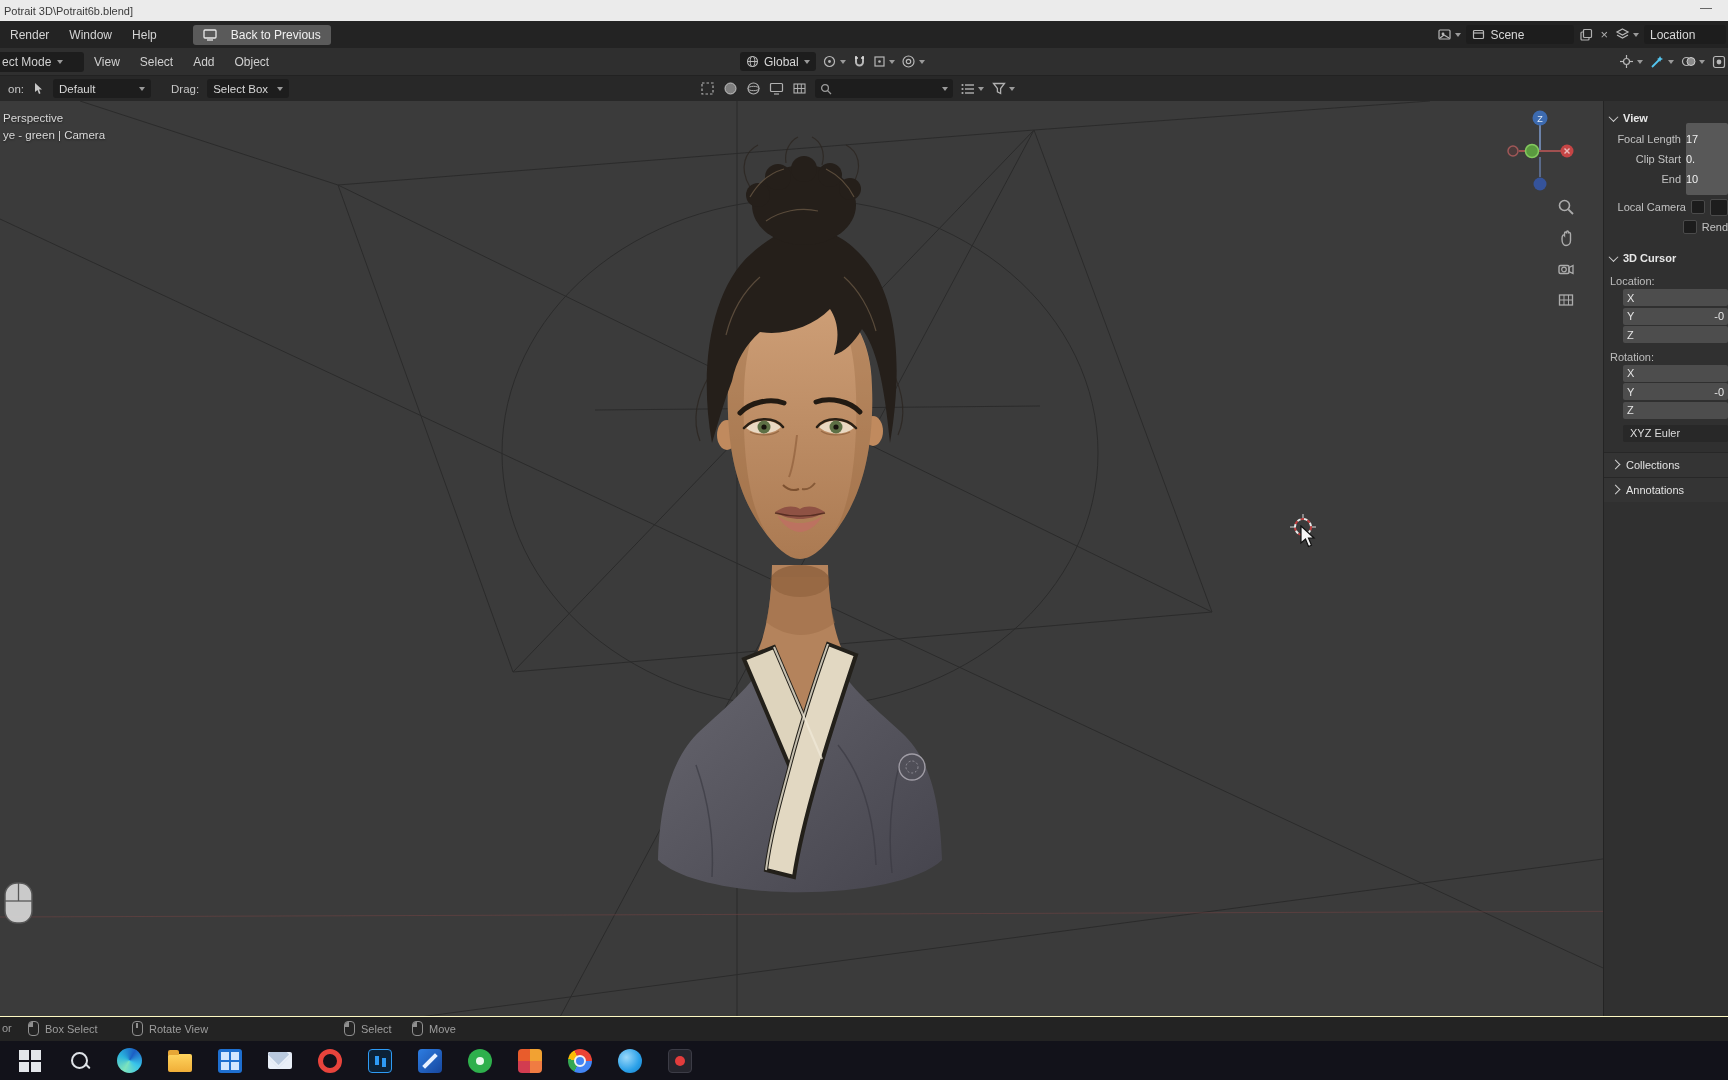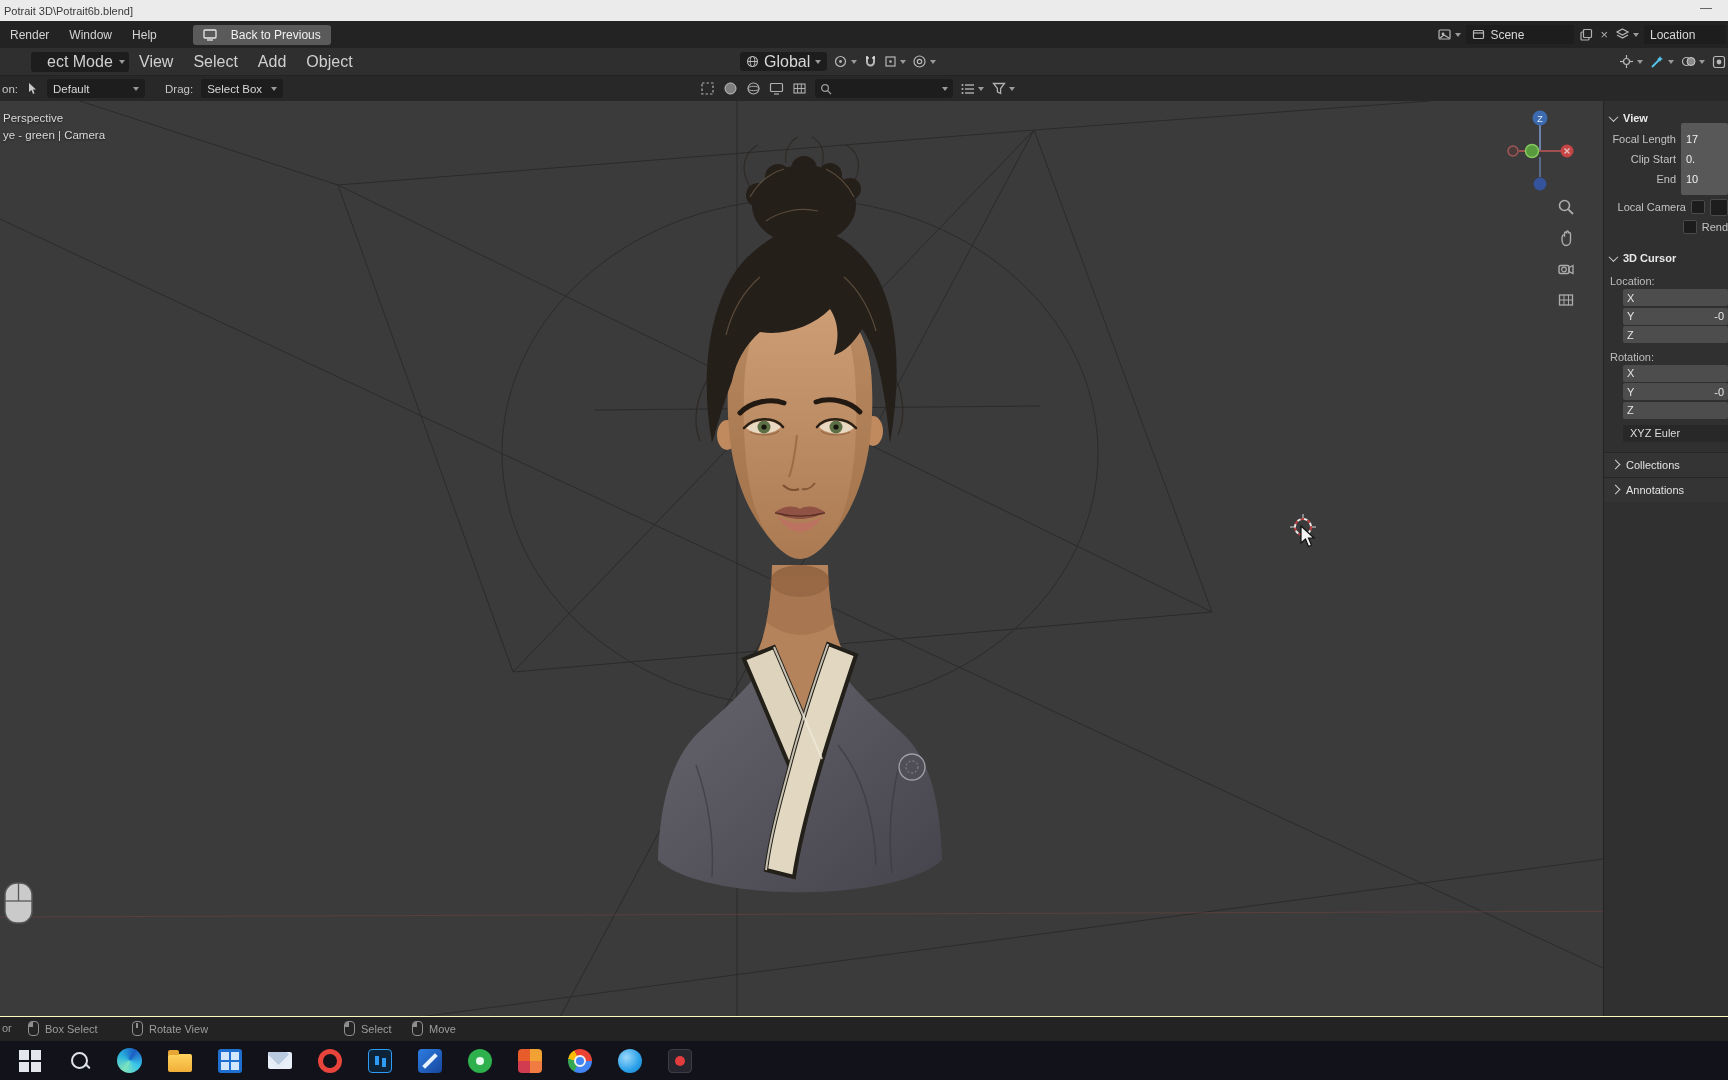--- a/index.html
+++ b/index.html
@@ -17,21 +17,21 @@
   .back-btn{display:flex;align-items:center;gap:14px;background:#5a5a5a;border-radius:3px;height:20px;
     padding:0 10px;margin-left:26px;color:#f0f0f0;}
   .topbar-right{margin-left:auto;display:flex;align-items:center;gap:5px;padding-right:2px;}
   .field{background:#1d1d1d;border-radius:3px;height:19px;display:flex;align-items:center;
     padding:0 6px;gap:5px;color:#d8d8d8;}
   .dd{width:0;height:0;border-left:3.5px solid transparent;border-right:3.5px solid transparent;
     border-top:4.5px solid #9a9a9a;display:inline-block;}
   .xbtn{color:#b0b0b0;font-size:13px;padding:0 2px;}
   
   .vp-header{position:absolute;top:48px;left:0;right:0;height:27px;background:#2f2f2f;display:flex;
-    align-items:center;font-size:16px;color:#d0d0d0;border-bottom:1px solid #222;padding-left:45px;}
+    align-items:center;font-size:12px;color:#d0d0d0;border-bottom:1px solid #222;}
   .mode-field{background:#1d1d1d;border-radius:3px;height:20px;display:flex;align-items:center;
     gap:6px;margin-left:-14px;padding:0 6px 0 16px;width:76px;overflow:hidden;white-space:nowrap;}
   .vph-center{position:absolute;left:740px;display:flex;align-items:center;gap:6px;}
   .vph-right{position:absolute;right:2px;display:flex;align-items:center;gap:7px;}
   .icg{display:flex;align-items:center;gap:3px;}
   
   .toolbar{position:absolute;top:76px;left:0;right:0;height:25px;background:#282828;display:flex;
     align-items:center;font-size:11.5px;color:#c6c6c6;border-bottom:1px solid #1e1e1e;}
   .tb-center{position:absolute;left:700px;display:flex;align-items:center;gap:8px;}
   .search-field{background:#1d1d1d;border-radius:3px;height:19px;width:128px;display:flex;
@@ -55,21 +55,21 @@
     overflow:hidden;}
   .sec{margin-bottom:10px;}
   .sec-h{display:flex;align-items:center;gap:6px;height:22px;color:#e8e8e8;font-weight:bold;}
   .chev{display:inline-block;width:6px;height:6px;border-right:1.5px solid #cfcfcf;
     border-bottom:1.5px solid #cfcfcf;flex:none;}
   .chev.down{transform:rotate(45deg) translate(-1px,-1px);}
   .chev.right{transform:rotate(-45deg);}
   .p-row{display:flex;align-items:center;height:20px;gap:5px;}
   .p-label{flex:1;text-align:right;color:#c2c2c2;white-space:nowrap;overflow:hidden;}
   .p-field{width:42px;flex:none;background:#585858;height:32px;border-radius:2px;color:#f0f0f0;
-    display:flex;align-items:center;padding-left:5px;overflow:hidden;}
+    display:flex;align-items:center;overflow:hidden;}
   .checkbox{width:12px;height:12px;background:#1c1c1c;border:1px solid#4a4a4a;border-radius:2px;flex:none;}
   .p-stub{width:16px;height:15px;background:#1d1d1d;border:1px solid #4a4a4a;border-radius:2px;flex:none;}
   .p-stub.wide{width:24px;}
   .p-small{color:#c2c2c2;white-space:nowrap;overflow:hidden;}
   .p-sub{height:18px;color:#bdbdbd;display:flex;align-items:flex-end;margin-bottom:2px;}
   .axis-field{display:flex;align-items:center;background:#4d4d4d;height:17px;border-radius:2px;
     margin:1.5px 0 1.5px 13px;padding:0 4px;color:#e4e4e4;overflow:hidden;}
   .axis-field .val{margin-left:auto;}
   .euler{background:#282828;height:17px;border-radius:2px;margin:6px 0 0 13px;display:flex;
     align-items:center;padding:0 7px;color:#dcdcdc;overflow:hidden;white-space:nowrap;}
@@ -271,21 +271,21 @@
       <span>
         <svg width="14" height="14" viewBox="0 0 14 14">
             <rect x="1.5" y="1.5" width="11" height="11" rx="2" fill="none" stroke="#b8b8b8" stroke-width="1.2"></rect>
             <circle cx="7" cy="7" r="2.4" fill="#b8b8b8"></circle>
           </svg>
       </span>
     </div>
   </div>
 
   <div class="toolbar">
-    <span style="margin-left:2px">on:</span>
+    <span style="margin-left:8px">on:</span>
     <span style="margin-left:8px">
       <svg width="13" height="13" viewBox="0 0 13 13">
           <path d="M3 1 L3 10 L5.5 8 L7 12 L8.5 11.3 L7 7.5 L10 7.5 Z" fill="#c8c8c8"></path>
         </svg>
     </span>
     <div class="field" style="width:86px;margin-left:8px">
       <span>Default</span>
       <span class="dd" style="margin-left:auto"></span>
     </div>
     <span style="margin-left:20px">Drag:</span>

